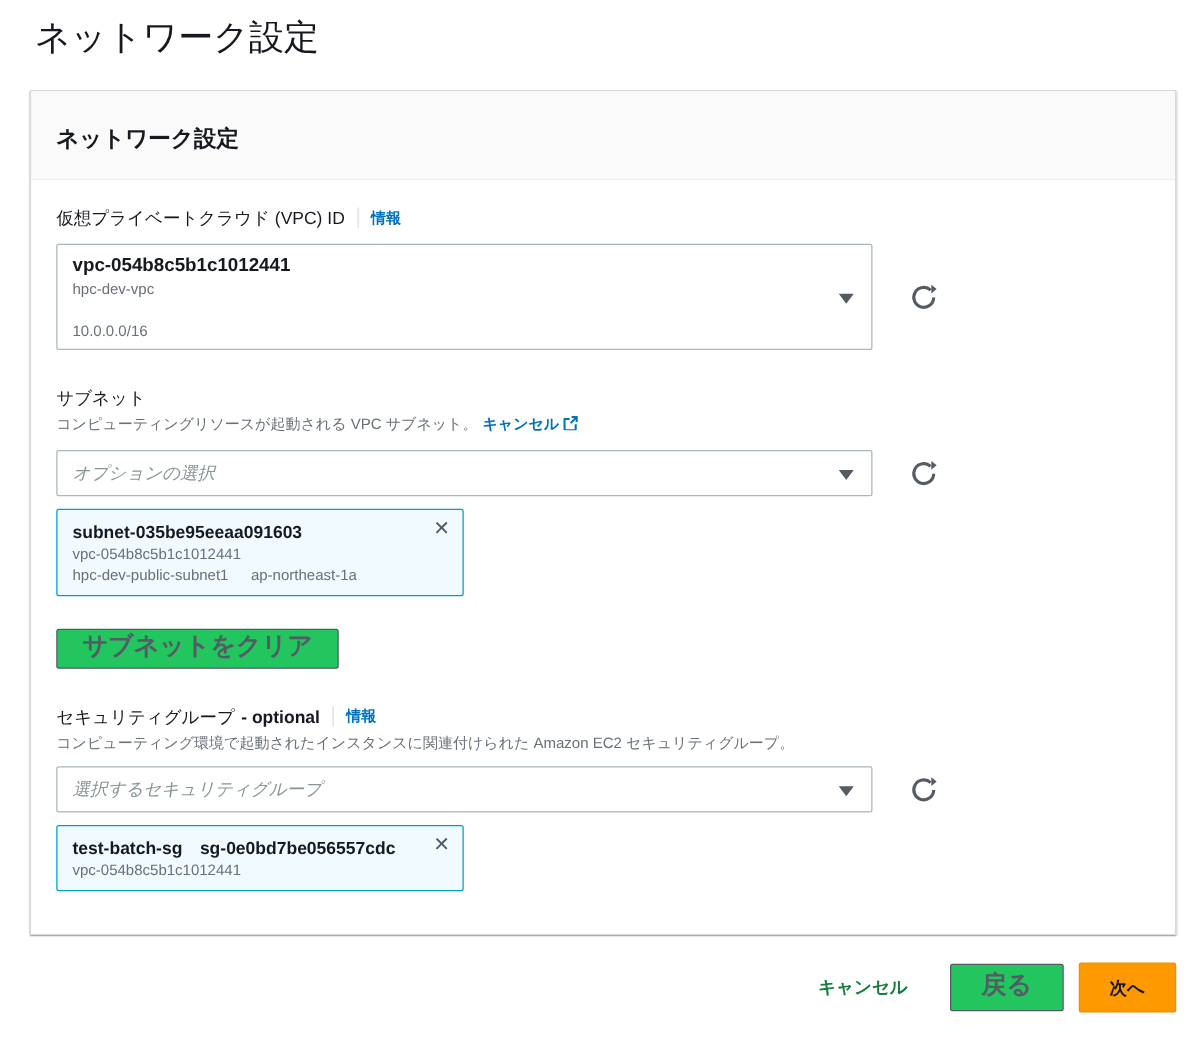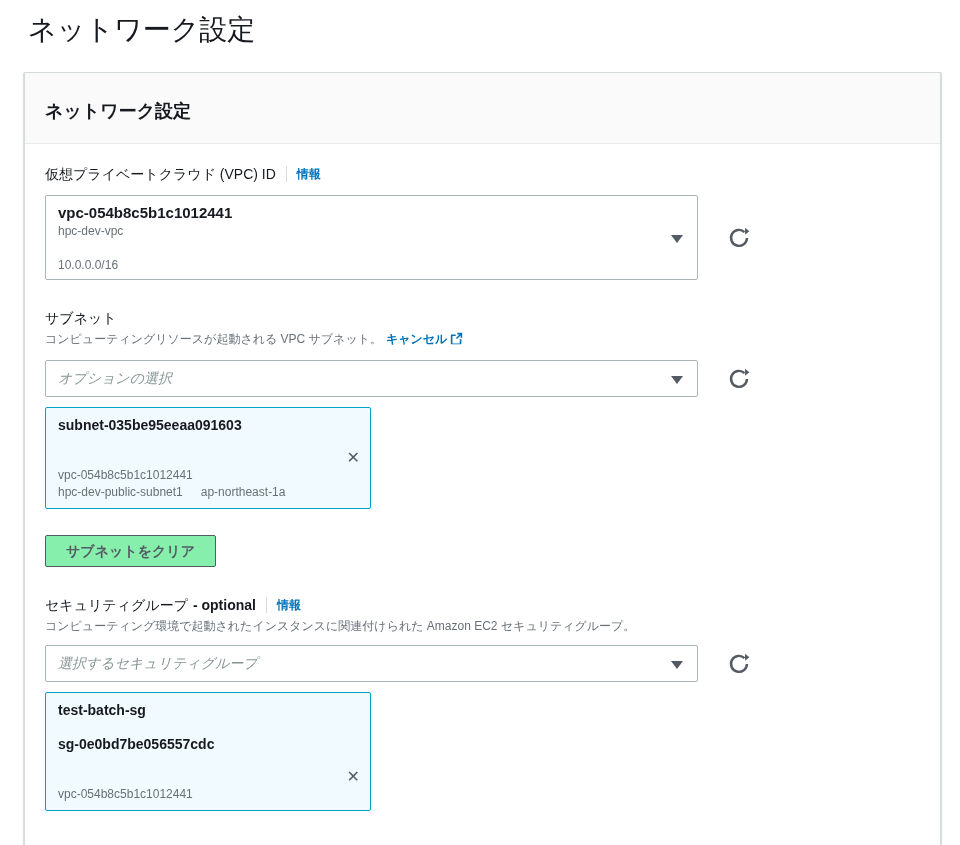--- a/index.html
+++ b/index.html
@@ -128,43 +128,42 @@
     min-width: 326px;
   }
   .token-title-row {
     display: flex;
     align-items: flex-start;
     gap: 14px;
     font-size: 14px;
     font-weight: 700;
     line-height: 20px;
     color: #16191f;
-    flex-direction: column;
   }
   .token-close {
     margin-left: auto;
     background: none; border: none;
     font-size: 16px;
     font-weight: 400;
     color: #545b64;
     cursor: pointer;
     line-height: 18px;
     padding: 0 0 0 8px;
   }
   .token-sub { font-size: 12px; line-height: 17px; color: #687078; }
   .token-sub-row { display: flex; gap: 18px; }
 
   .btn {
     display: inline-block;
-    background: #86efac;
+    background: #22c55e;
     border: 1px solid #545b64;
     border-radius: 2px;
     color: #545b64;
-    font-family: Liberation Sans, sans-serif;
-    font-size: 14px;
+    font-family: Liberation Mono, monospace;
+    font-size: 20px;
     font-weight: 700;
     line-height: 20px;
     padding: 5px 20px;
     cursor: pointer;
   }
   .clear-btn { margin-top: 26px; }
 
   .footer {
     width: 917px;
     margin: 22px 0 0 24px;

